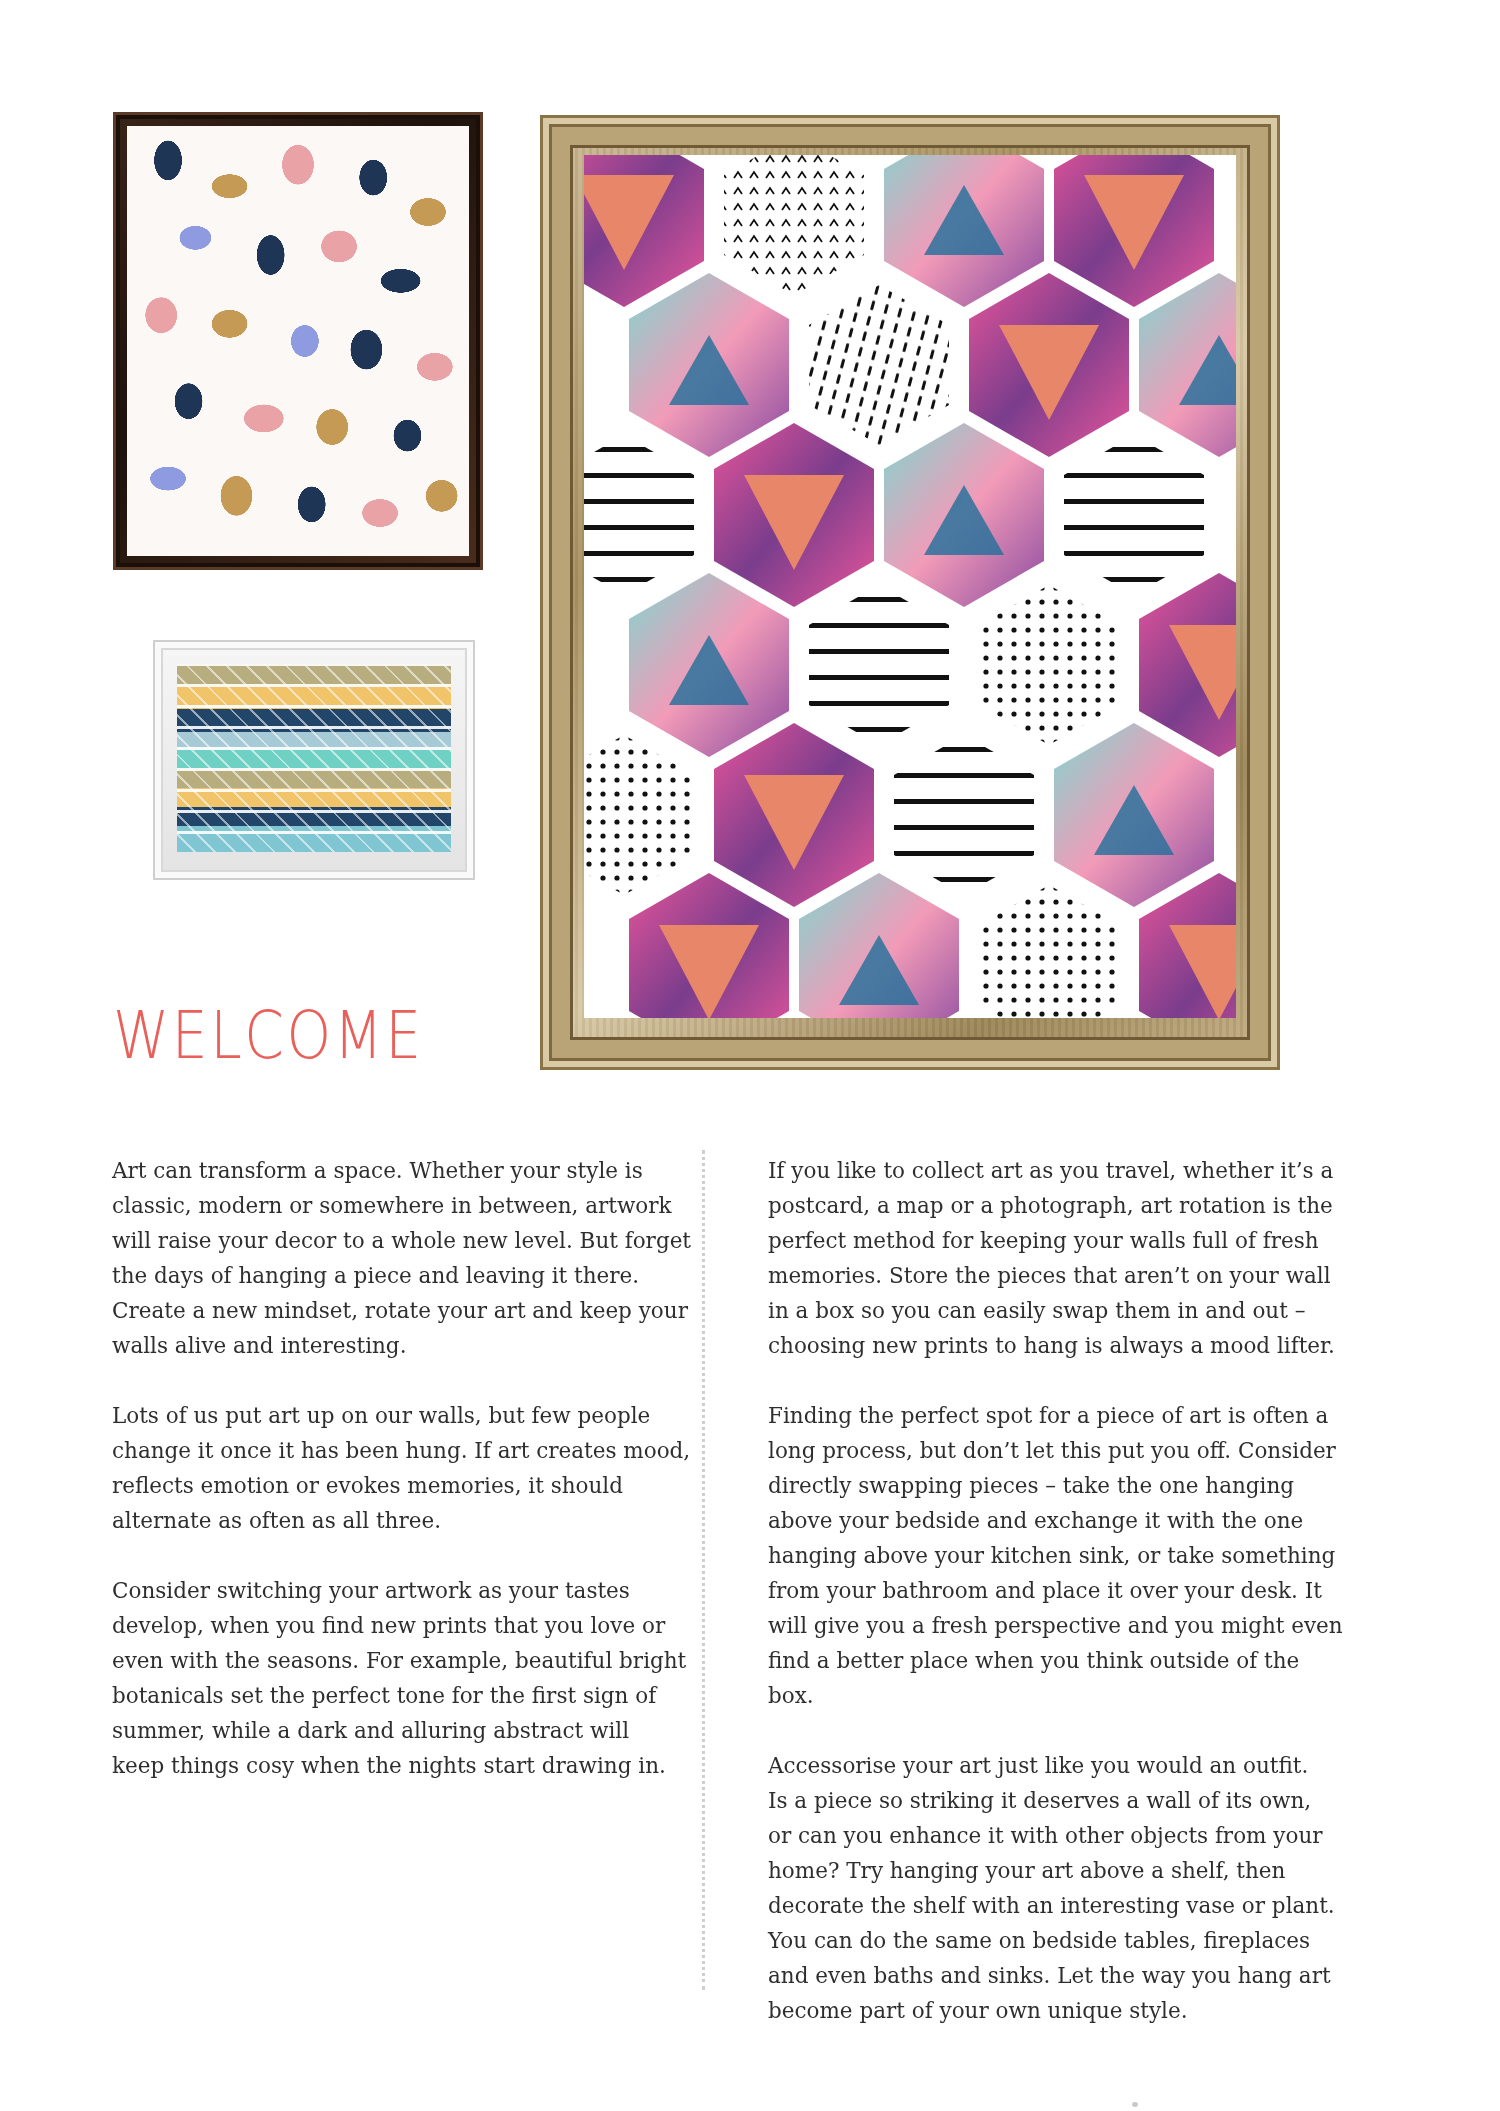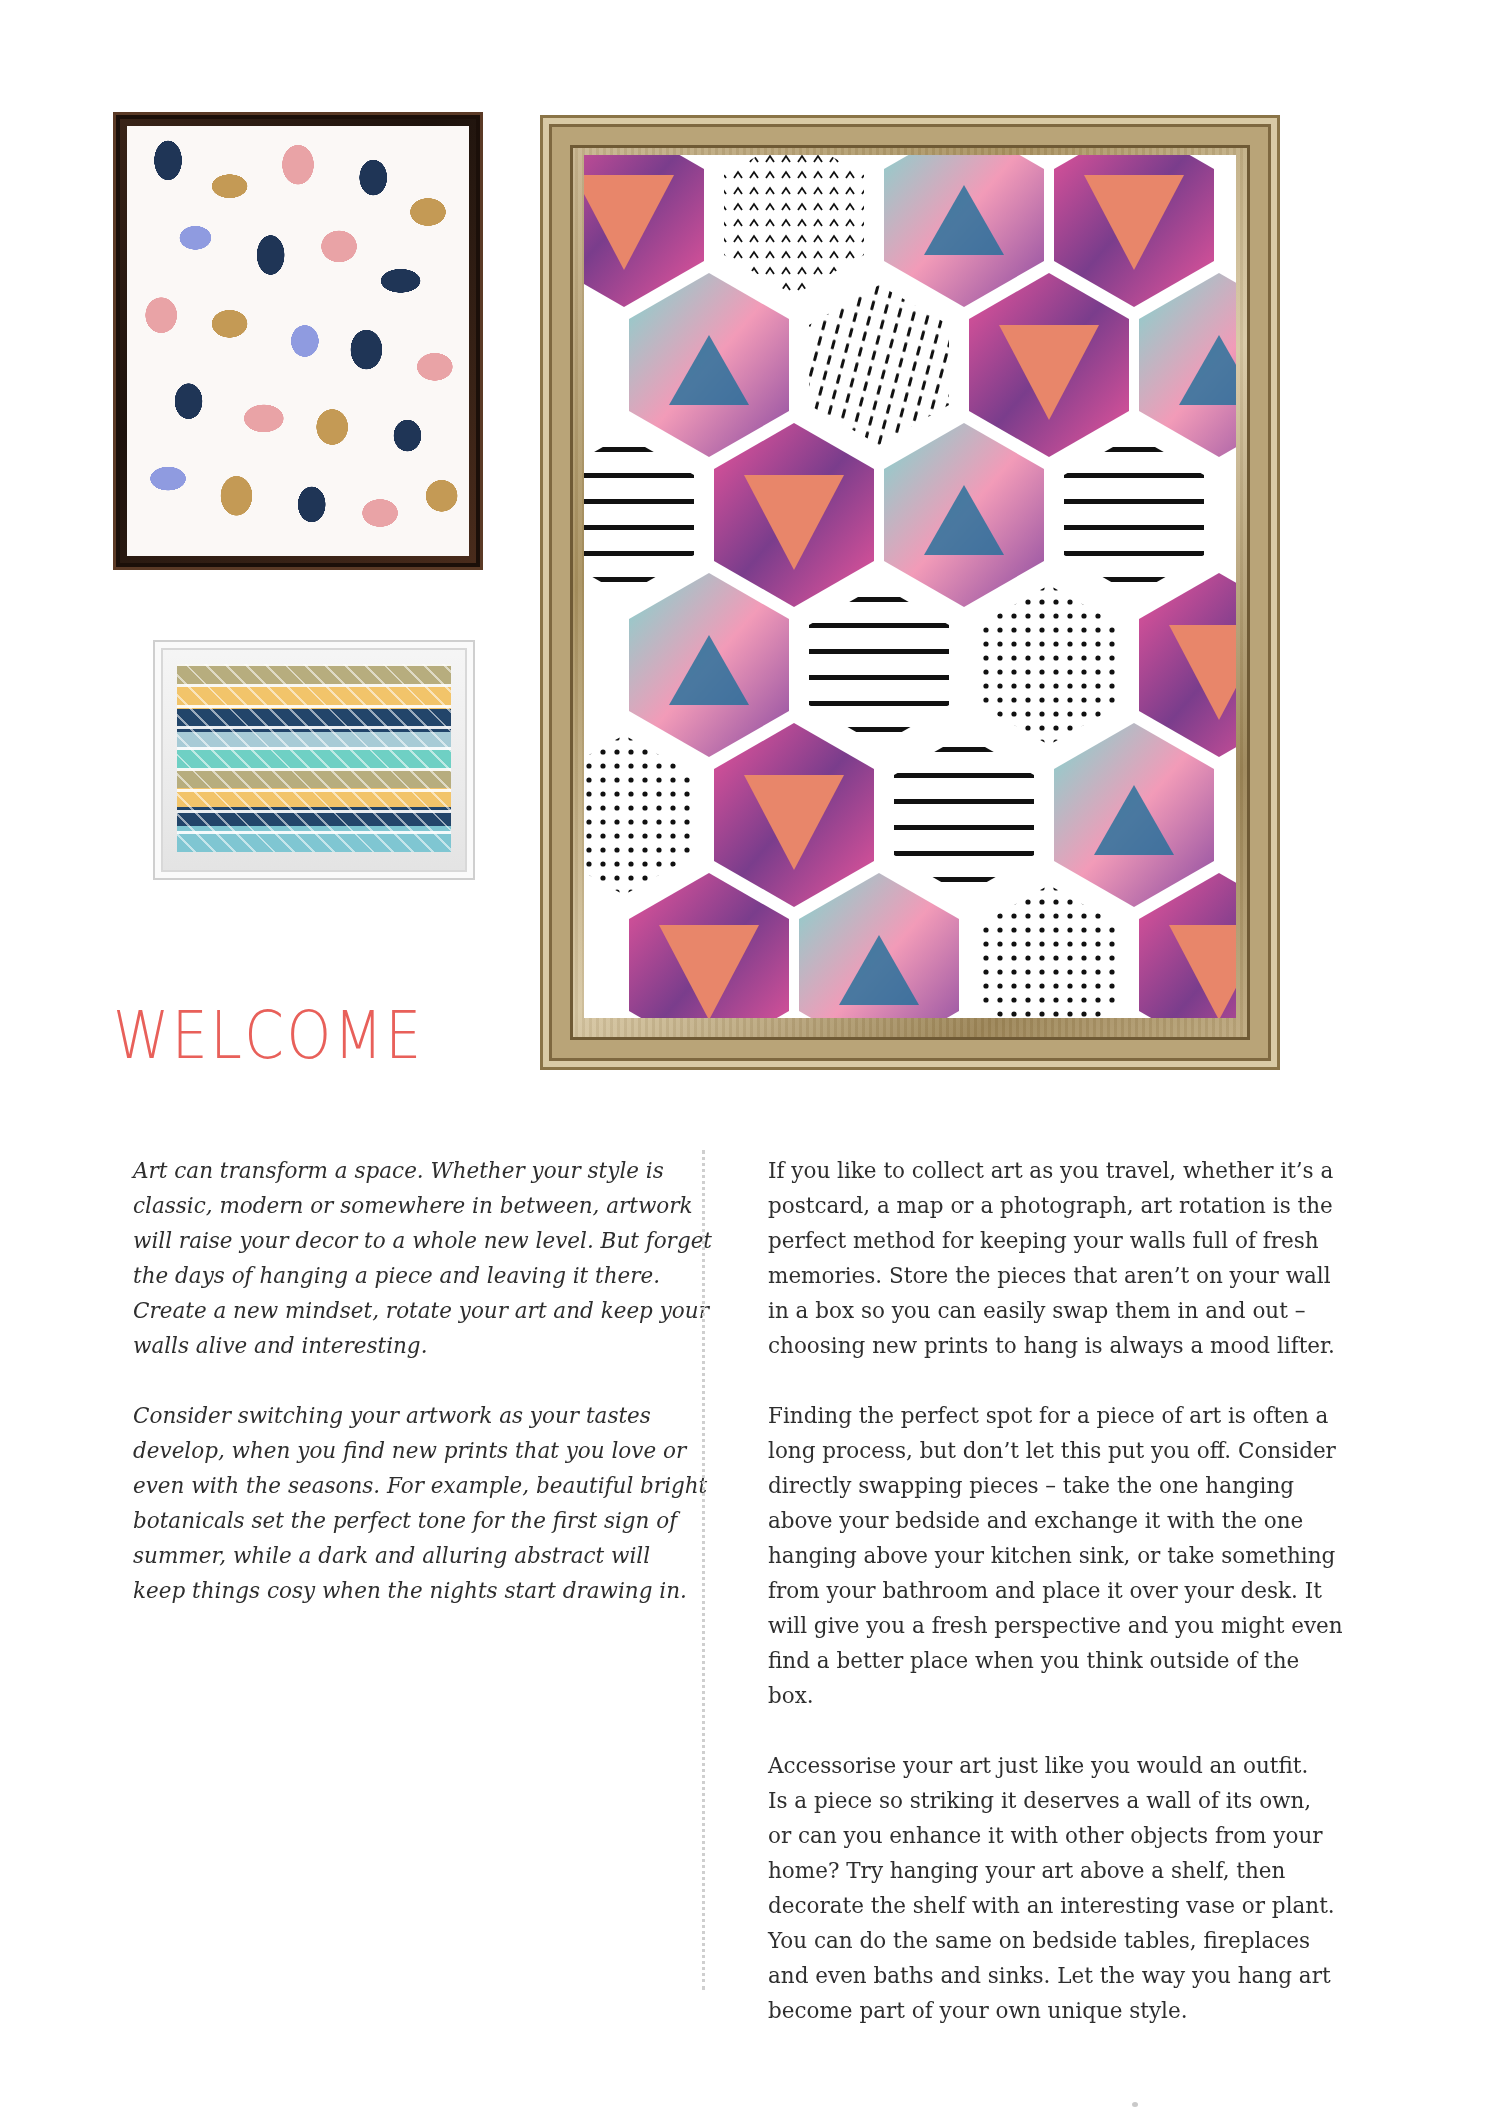--- a/index.html
+++ b/index.html
@@ -84,21 +84,21 @@
     font-weight: 300; font-size: 66px; letter-spacing: 3px;
     color: #e8605a; margin: 0; line-height: 1;
     transform: scaleX(0.86); transform-origin: left top;
   }
 
   
   .col {
     position: absolute; top: 1153px;
     font-size: 21.5px; line-height: 35px; color: #2e2e2e;
   }
-  .col-left { left: 133px; width: 580px; font-style: italic; }
+  .col-left { left: 112px; width: 580px; }
   .col-right { left: 768px; width: 580px; }
   .col p { margin: 0 0 35px 0; white-space: pre-line; }
   .divider {
     position: absolute; left: 702px; top: 1150px; width: 0; height: 840px;
     border-left: 3px dotted #cfcfcf;
   }
   .speck {
     position: absolute; left: 1132px; top: 2102px; width: 6px; height: 5px;
     background: #c9c9c9; border-radius: 50%;
   }
@@ -186,20 +186,24 @@
 
 <h1 class="heading">WELCOME</h1>
 
 <div class="col col-left">
   <p>Art can transform a space. Whether your style is
 classic, modern or somewhere in between, artwork
 will raise your decor to a whole new level. But forget
 the days of hanging a piece and leaving it there.
 Create a new mindset, rotate your art and keep your
 walls alive and interesting.</p>
+  <p>Lots of us put art up on our walls, but few people
+change it once it has been hung. If art creates mood,
+reflects emotion or evokes memories, it should
+alternate as often as all three.</p>
   <p>Consider switching your artwork as your tastes
 develop, when you find new prints that you love or
 even with the seasons. For example, beautiful bright
 botanicals set the perfect tone for the first sign of
 summer, while a dark and alluring abstract will
 keep things cosy when the nights start drawing in.</p>
 </div>
 
 <div class="divider"></div>
 

